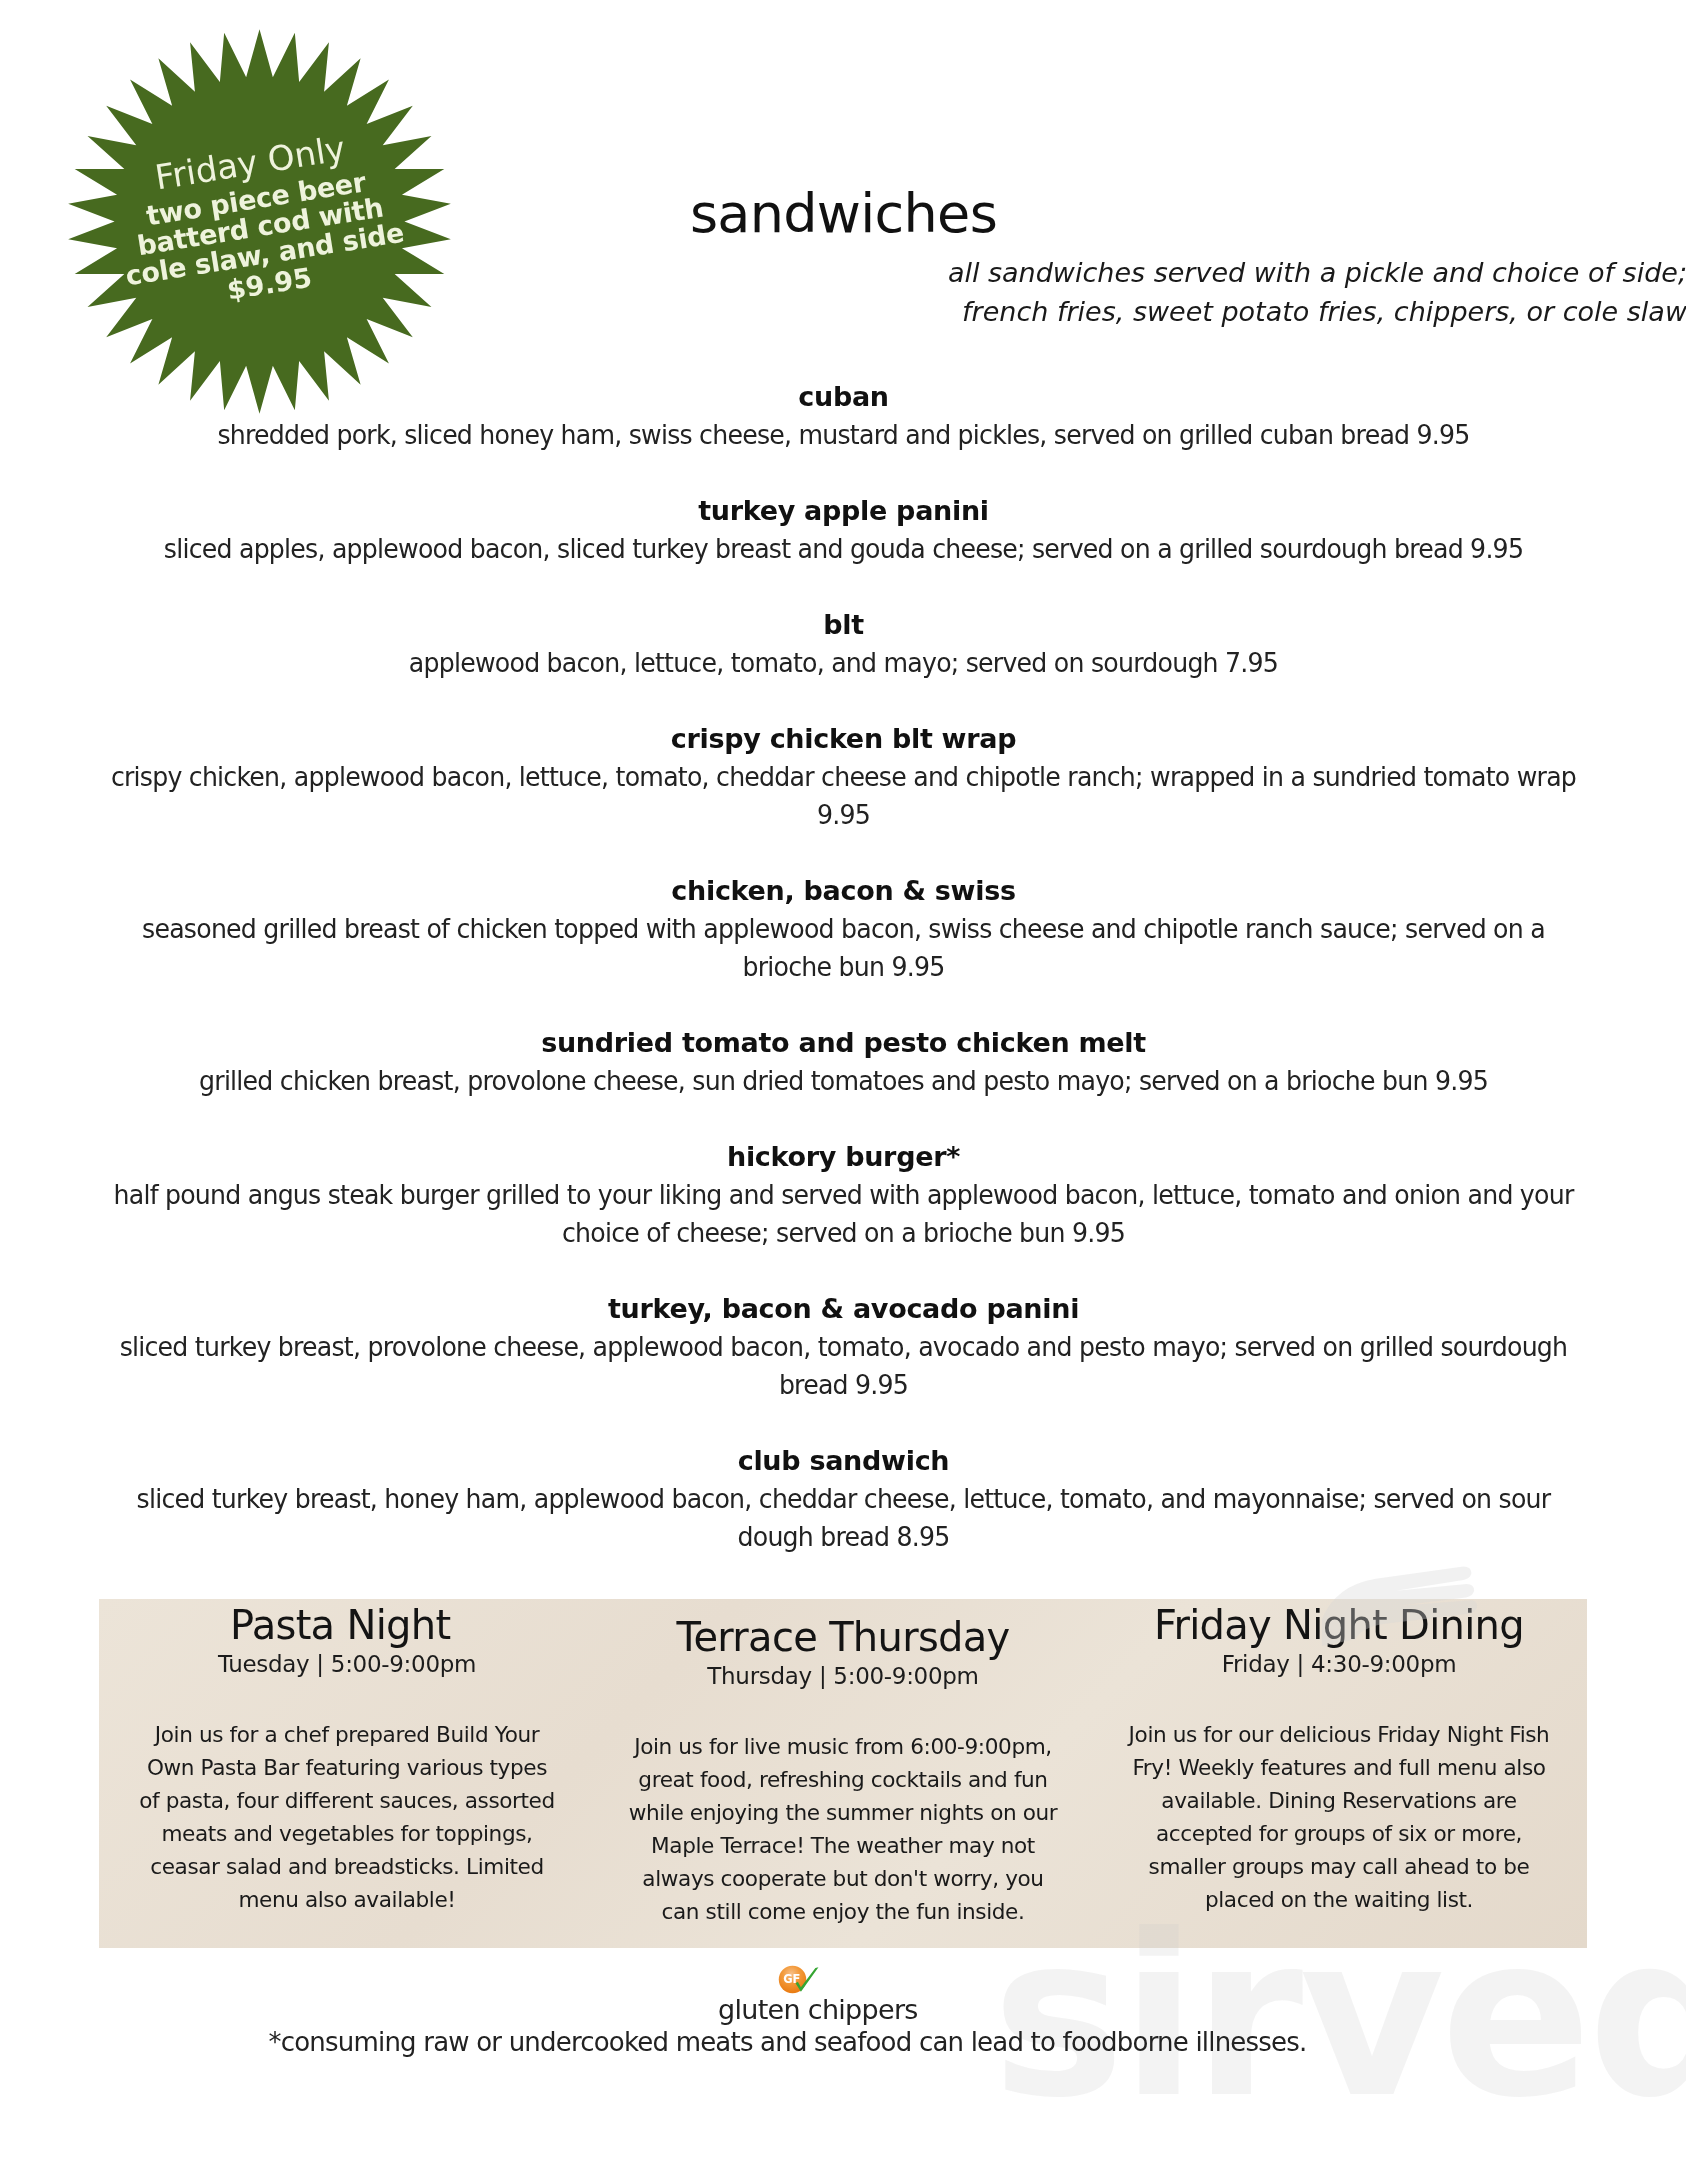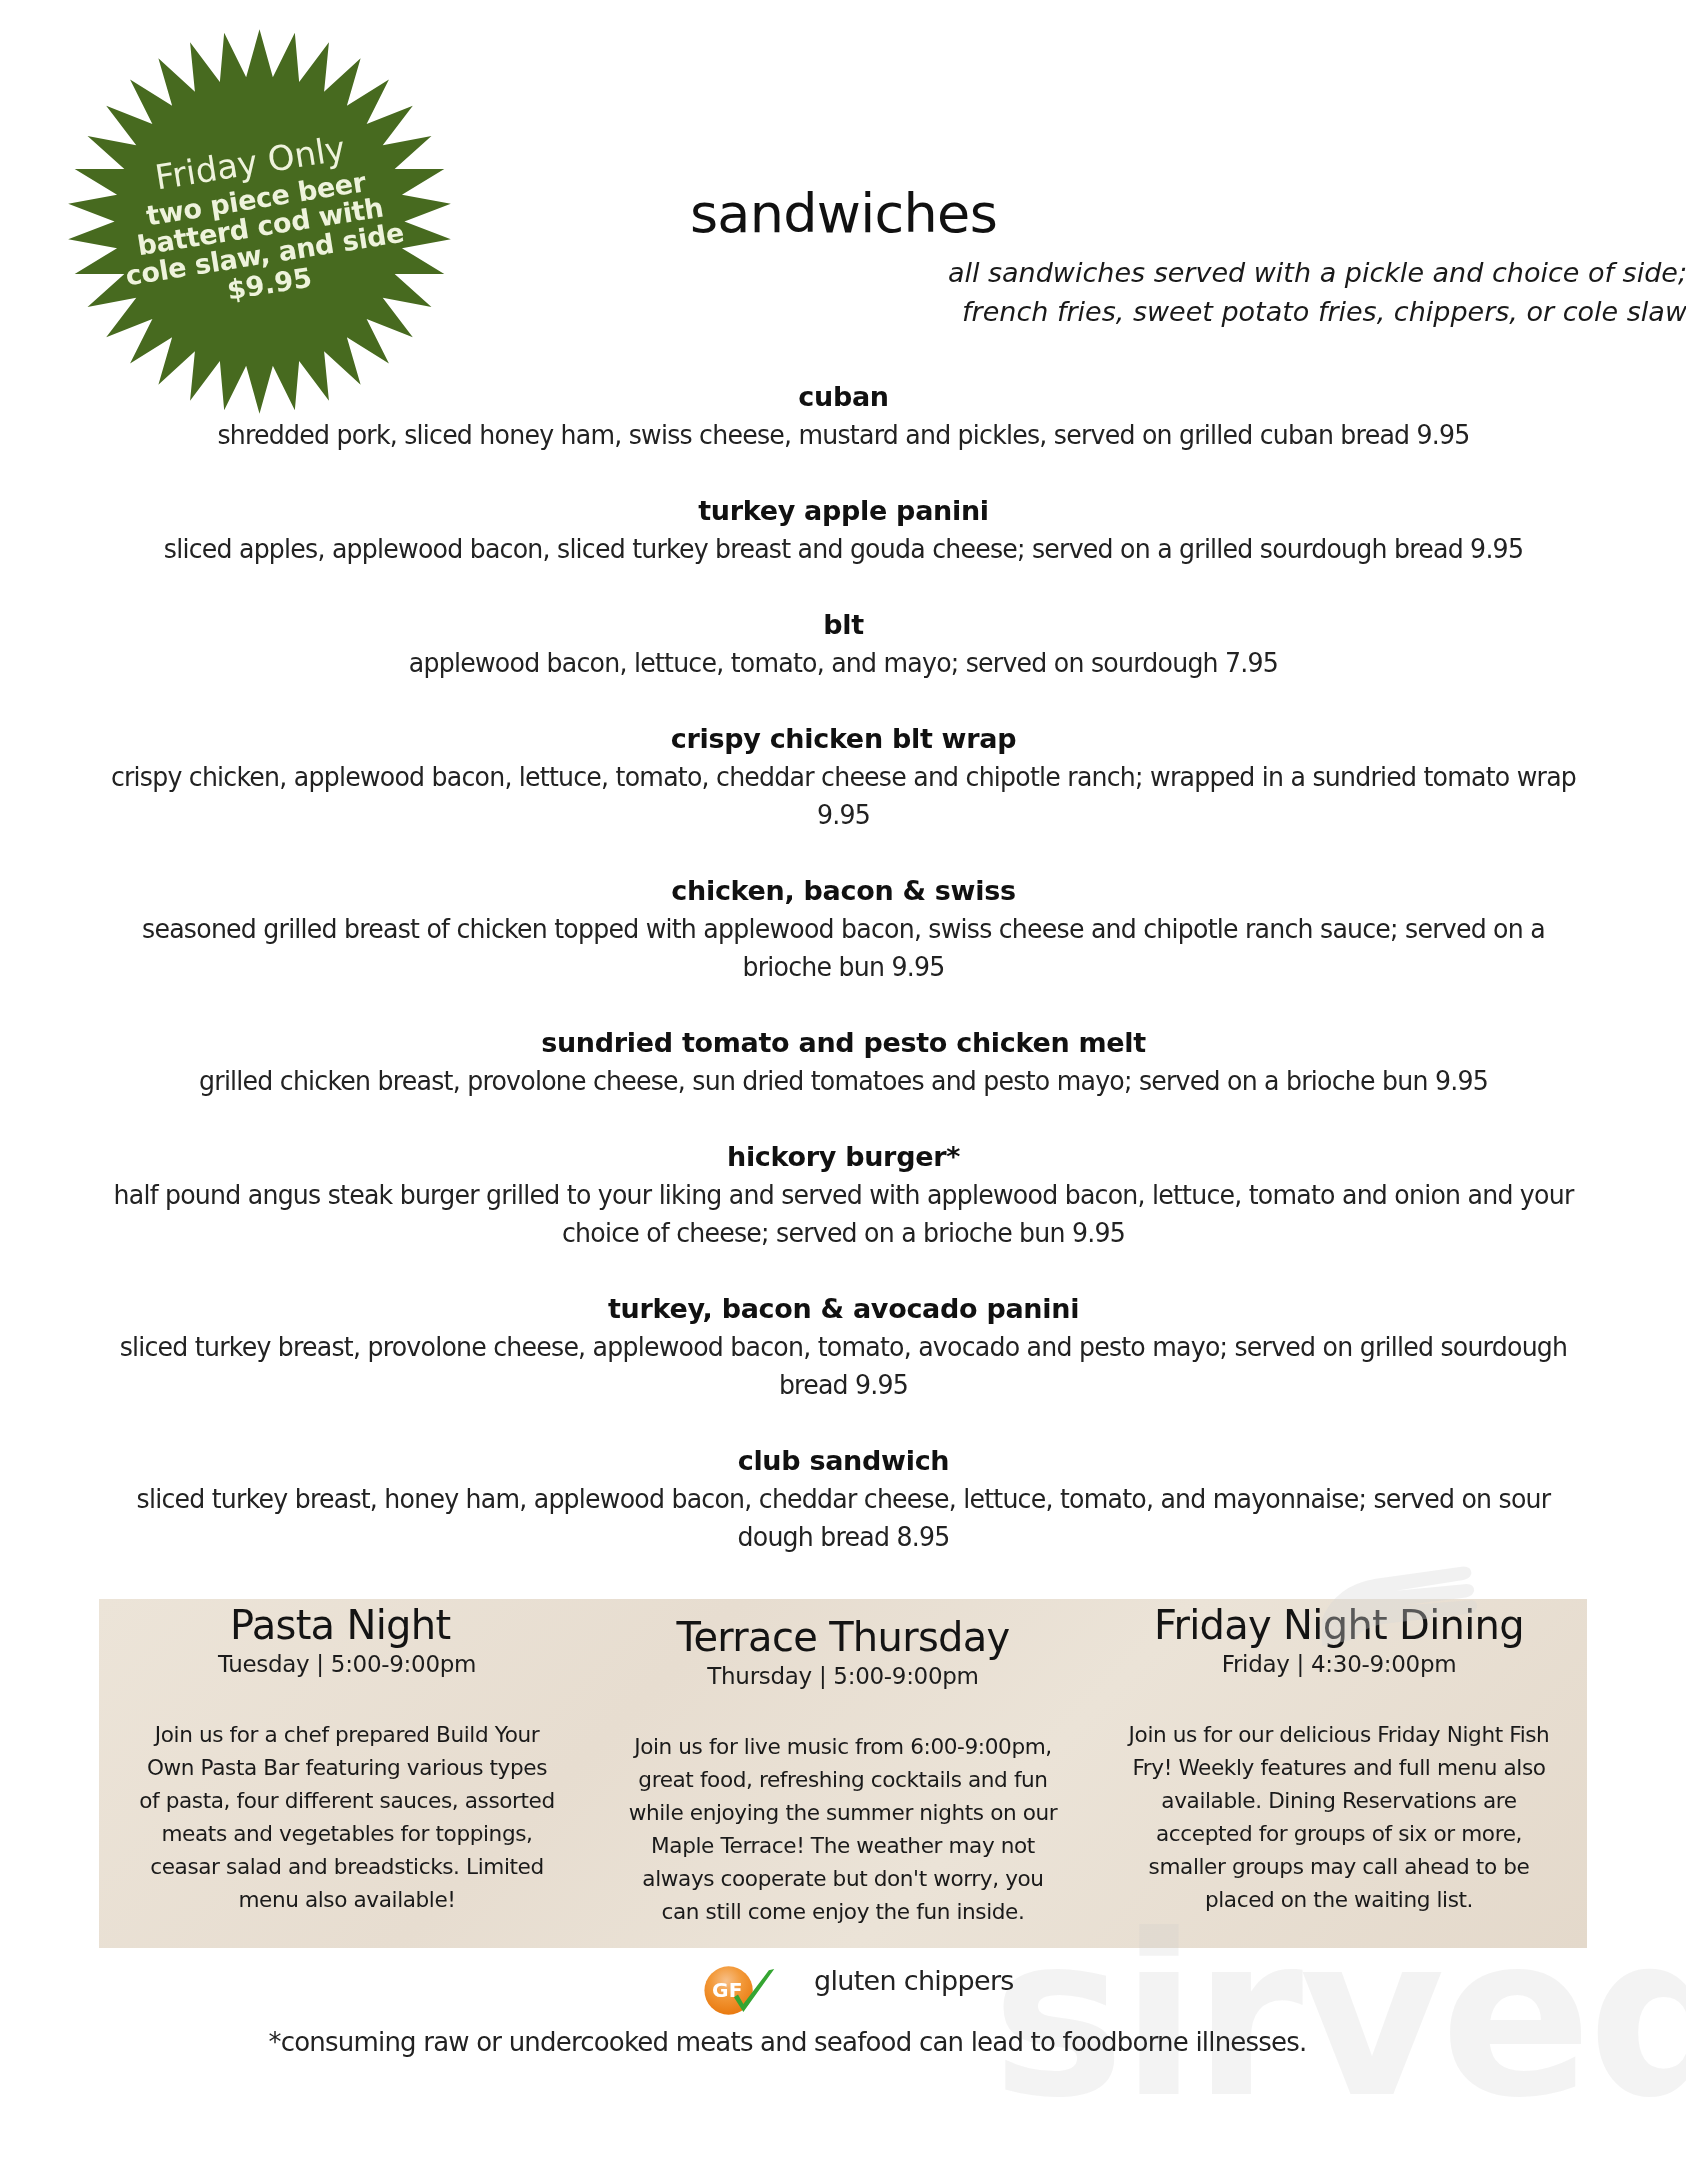--- a/index.html
+++ b/index.html
@@ -76,22 +76,22 @@
     margin-top: 39px;
     font-family: "DejaVu Sans", sans-serif; font-size: 21.6px; line-height: 33px;
     color: #1a1a1a; letter-spacing: -0.4px;
     padding: 0 27px;
   }
   .event-col:nth-child(1) .event-title { padding-right: 13.5px; }
   .event-col:nth-child(2) { padding-top: 15px; }
 
   
   .gf-row {
-    position: absolute; left: 703px; top: 1965px; height: 61px;
-    display: flex; align-items: flex-start;
+    position: absolute; left: 681px; top: 1965px; height: 61px;
+    display: flex; align-items: center; flex-direction: column;
   }
   .gf-logo { width: 74px; height: 51px; position: relative; }
   .gf-label {
     margin-left: 37px; font-family: "DejaVu Sans", sans-serif; font-size: 27px;
     font-weight: normal; color: #222; letter-spacing: -0.7px; line-height: 32px;
   }
   .footer-note {
     position: absolute; left: 0; width: 1575px; top: 2023px; text-align: center;
     font-family: "DejaVu Sans", sans-serif; font-size: 26px; color: #222;
     letter-spacing: -0.8px; line-height: 38px;

